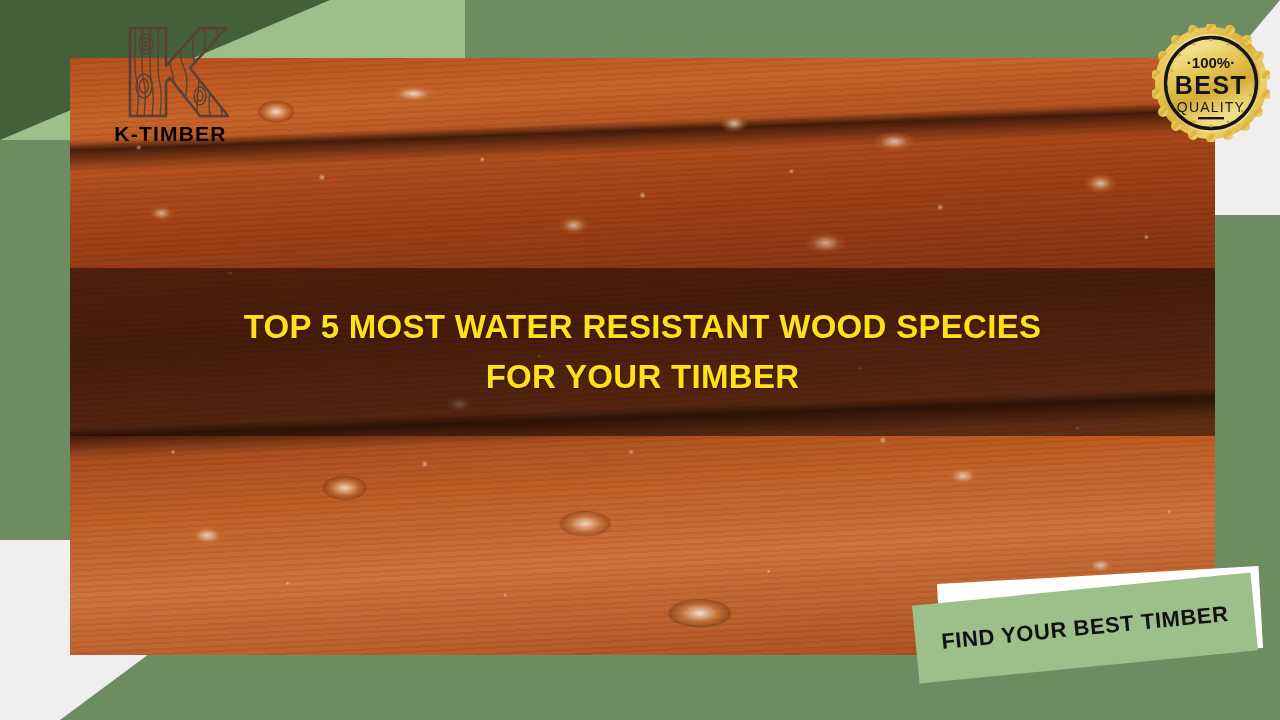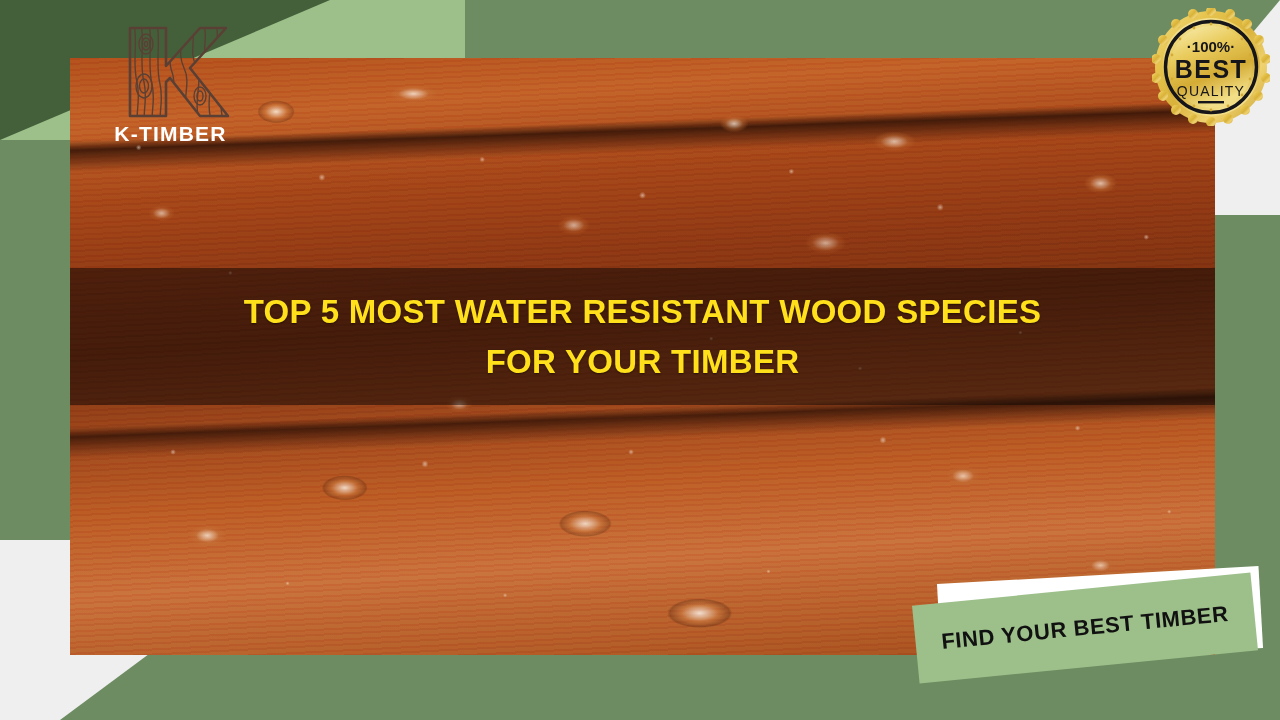--- a/index.html
+++ b/index.html
@@ -113,21 +113,21 @@
       radial-gradient(circle 5px at 71% 64%, rgba(255,245,230,.55), rgba(0,0,0,0) 70%),
       radial-gradient(circle 3px at 81% 89%, rgba(255,245,230,.48), rgba(0,0,0,0) 70%),
       radial-gradient(circle 4px at 88% 62%, rgba(255,245,230,.52), rgba(0,0,0,0) 70%),
       radial-gradient(circle 3px at 96% 76%, rgba(255,245,230,.48), rgba(0,0,0,0) 70%);
   }
 
   
   .title-band {
     position:absolute;
     left:70px; top:268px;
-    width:1145px; height:137px;
+    width:1145px; height:168px;
     background:rgba(20,10,6,.55);
     display:flex;
     flex-direction:column;
     align-items:center;
     justify-content:center;
   }
   .title-line {
     color:#FFE01B;
     font-size:33px;
     font-weight:bold;
@@ -143,30 +143,30 @@
     position:absolute;
     left:108px; top:22px;
     width:125px; height:118px;
   }
   .logo-mark { display:block; }
   .logo-text {
     position:absolute;
     left:0; top:100px;
     width:125px;
     text-align:center;
-    color:#ffffff;
+    color:#000000;
     font-size:21px;
     font-weight:bold;
     letter-spacing:1.2px;
   }
 
   
   .badge {
     position:absolute;
-    right:10px; top:8px;
+    right:10px; top:24px;
     width:118px; height:118px;
   }
 
   
   .ribbon-wrap {
     position:absolute;
     left:915px; top:575px;
     width:350px; height:100px;
   }
   .ribbon-shadow {

